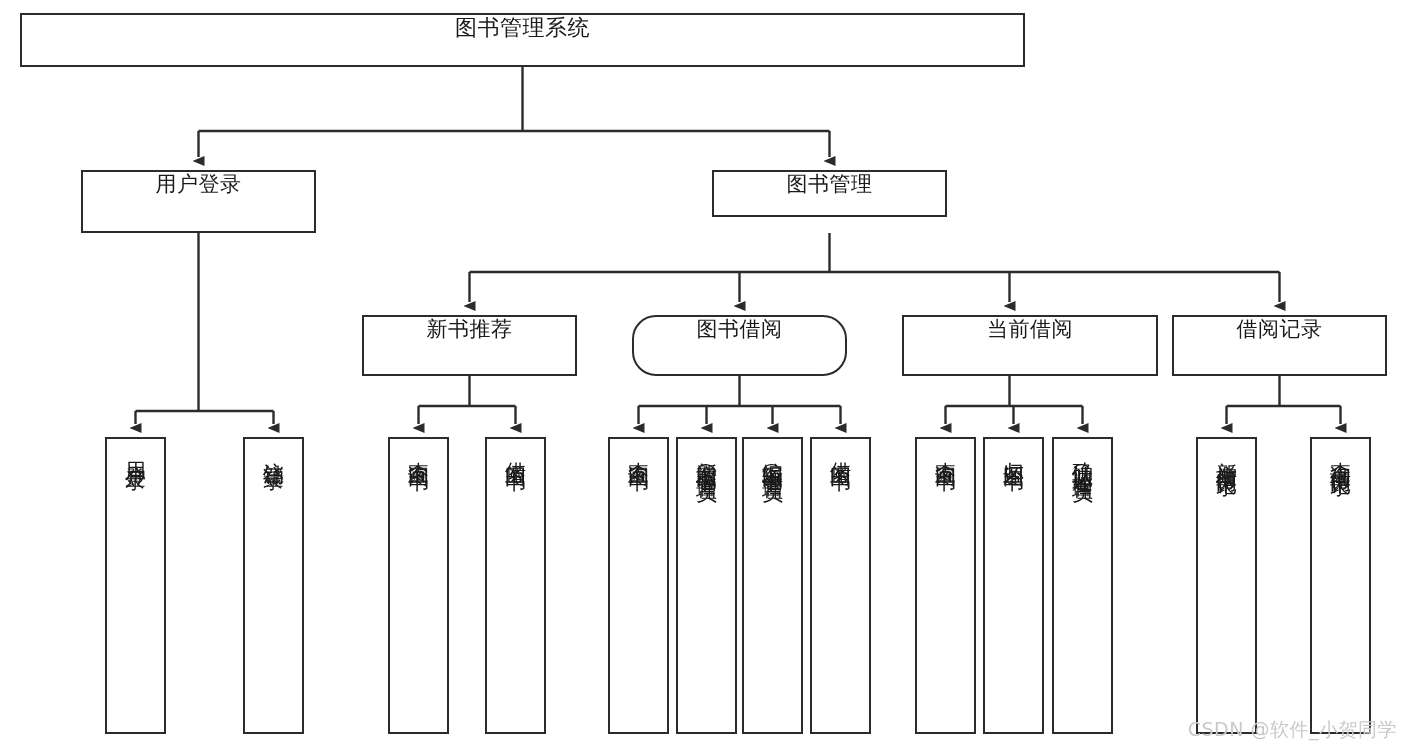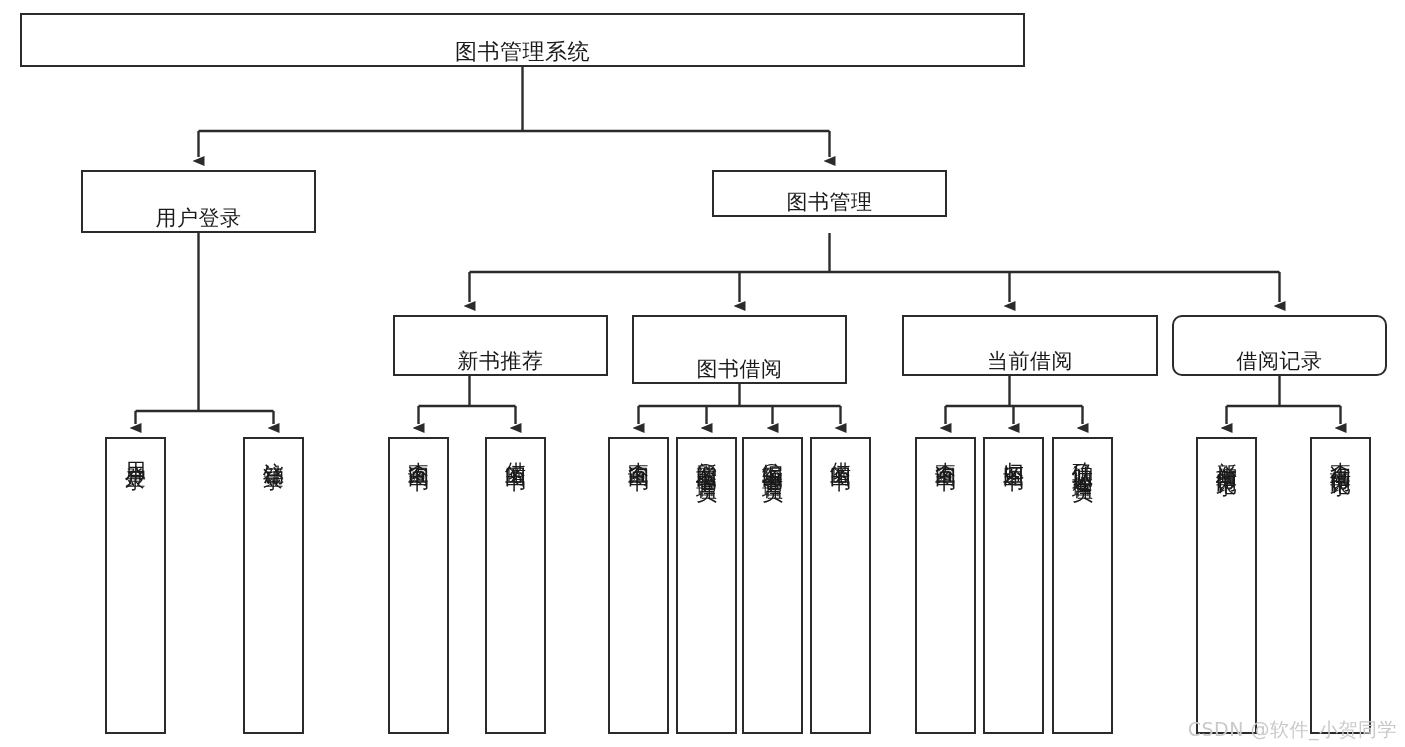--- a/index.html
+++ b/index.html
@@ -25,21 +25,21 @@
     width: 1405px;
     height: 747px;
     pointer-events: none;
   }
   .node {
     position: absolute;
     box-sizing: border-box;
     background: #ffffff;
     border: 2px solid #2b2b2b;
     display: flex;
-    align-items: flex-end;
+    align-items: flex-start;
     justify-content: center;
     color: #1a1a1a;
   }
   .node.h {
     font-size: 21px;
     line-height: 1.2;
     letter-spacing: 0.5px;
   }
   .node.root {
     font-size: 22px;
@@ -118,30 +118,30 @@
   <div id="nodes">
       <div class="node root h" style="left: 20px; top: 13px; width: 1005px; height: 54px;">
         <span>图书管理系统</span>
       </div>
       <div class="node h" style="left: 81px; top: 170px; width: 235px; height: 63px;">
         <span>用户登录</span>
       </div>
       <div class="node h" style="left: 712px; top: 170px; width: 235px; height: 47px;">
         <span>图书管理</span>
       </div>
-      <div class="node h" style="left: 362px; top: 315px; width: 215px; height: 61px; margin-left: 31px;">
+      <div class="node h" style="left: 362px; top: 315px; width: 215px; height: 61px;">
         <span>新书推荐</span>
       </div>
-      <div class="node h" style="left: 632px; top: 315px; width: 215px; height: 69px;">
+      <div class="node h" style="left: 632px; top: 315px; width: 215px; height: 61px; border-radius: 24px;">
         <span>图书借阅</span>
       </div>
       <div class="node h" style="left: 902px; top: 315px; width: 256px; height: 61px;">
         <span>当前借阅</span>
       </div>
-      <div class="node h" style="left: 1172px; top: 315px; width: 215px; height: 61px; border-radius: 10px;">
+      <div class="node h" style="left: 1172px; top: 315px; width: 215px; height: 61px;">
         <span>借阅记录</span>
       </div>
       <div class="node leaf" style="left: 105px; top: 437px; width: 61px; height: 297px;">
         <span class="vtext">用户登录</span>
       </div>
       <div class="node leaf" style="left: 243px; top: 437px; width: 61px; height: 297px;">
         <span class="vtext">注销登录</span>
       </div>
       <div class="node leaf" style="left: 388px; top: 437px; width: 61px; height: 297px;">
         <span class="vtext">查询图书</span>

